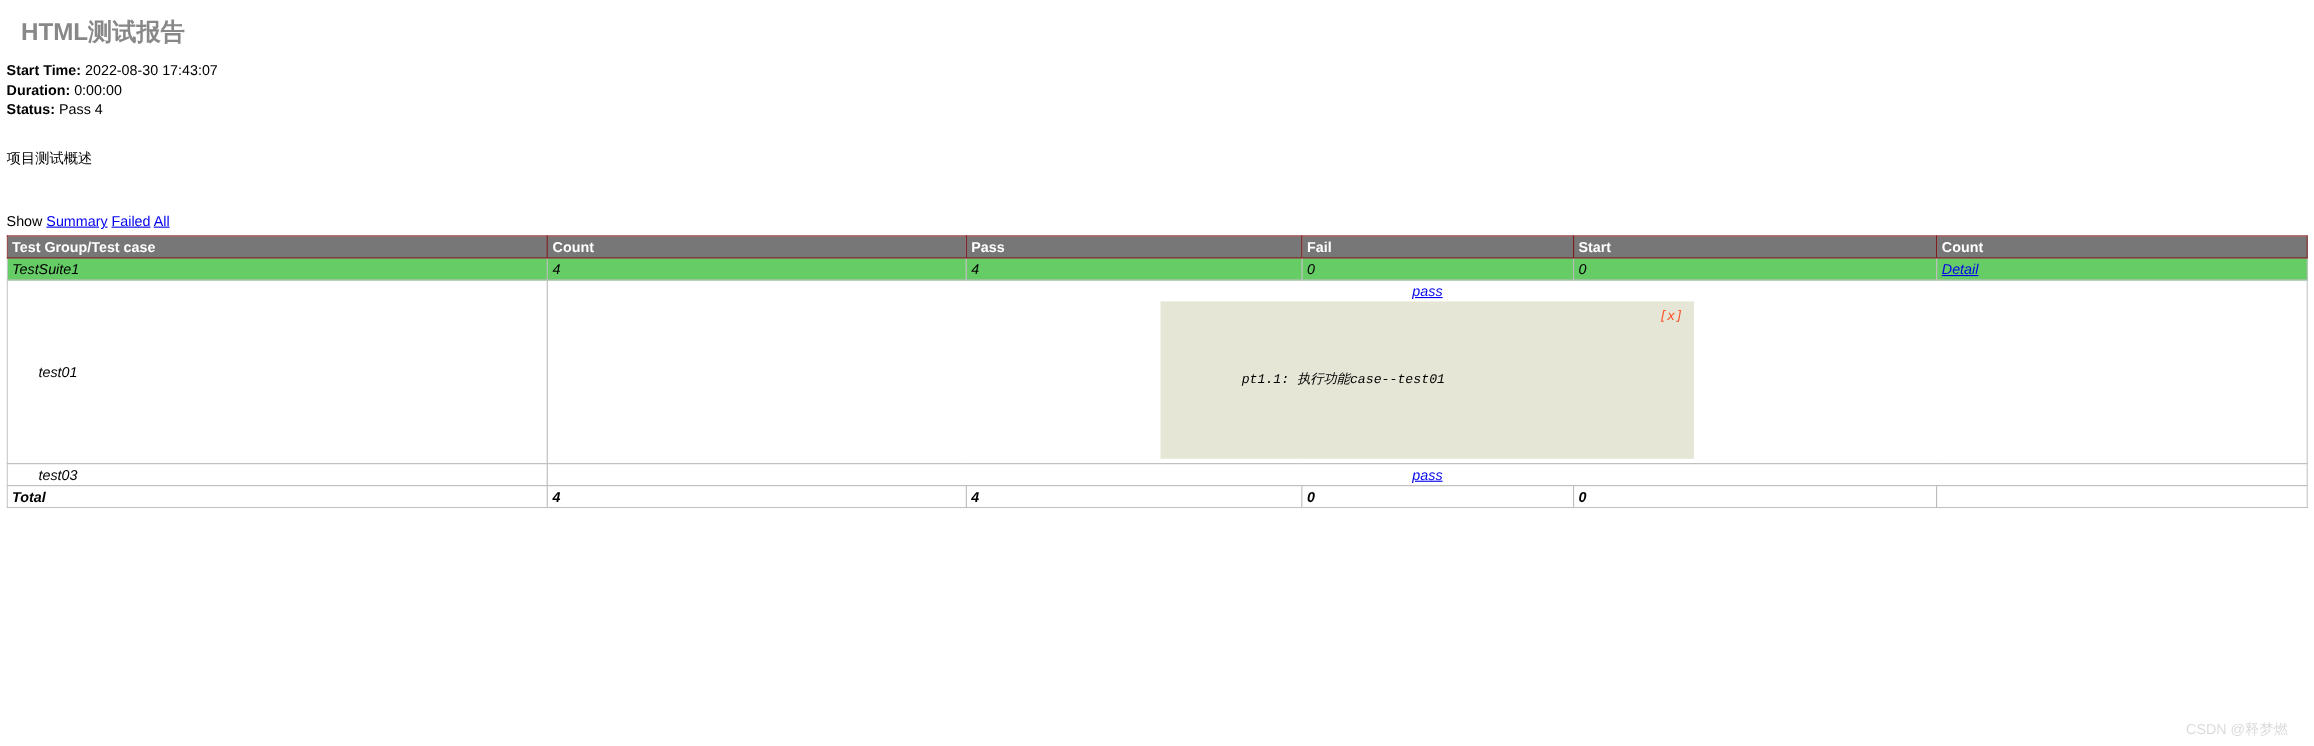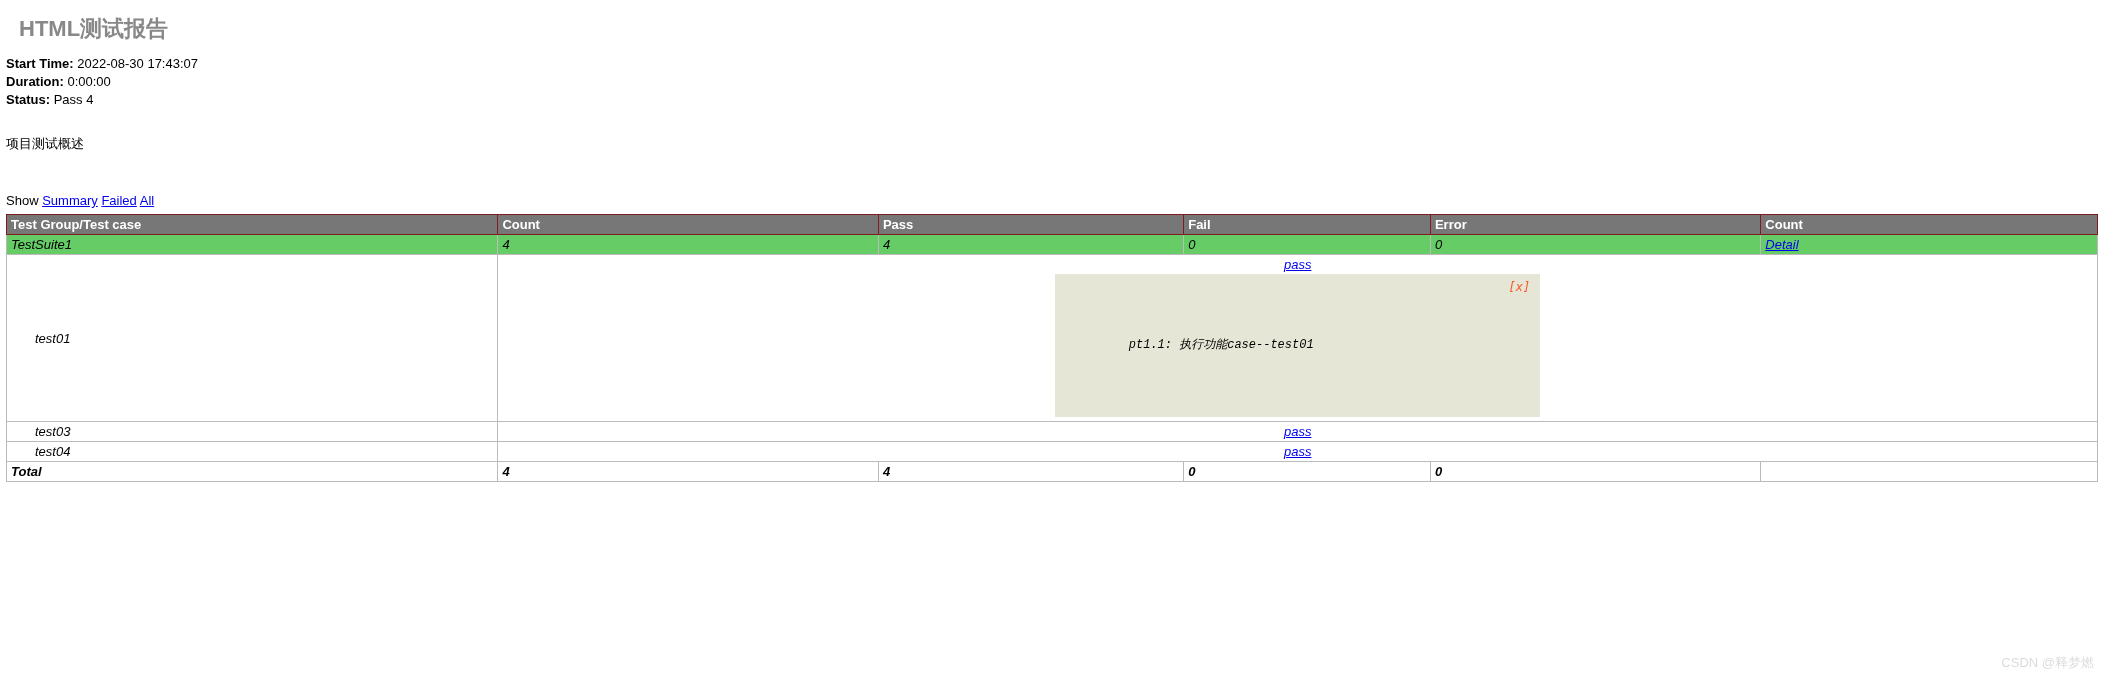--- a/index.html
+++ b/index.html
@@ -87,21 +87,21 @@
       right: 10px;
       color: #ff552b;
       font-family: monospace;
       cursor: pointer;
     }
     .indent {
       padding-left: 28px;
     }
     .watermark {
       position: fixed;
-      right: 10px;
+      right: 24px;
       bottom: 6px;
       color: rgba(0,0,0,0.15);
       font-size: 13px;
       pointer-events: none;
     }
     col.c1 { width: 23.5%; }
     col.c2 { width: 18.2%; }
     col.c3 { width: 14.6%; }
     col.c4 { width: 11.8%; }
     col.c5 { width: 15.8%; }
@@ -144,21 +144,21 @@
       <col class="c4">
       <col class="c5">
       <col class="c6">
   </colgroup>
   <tbody>
       <tr>
     <th>Test Group/Test case</th>
     <th>Count</th>
     <th>Pass</th>
     <th>Fail</th>
-    <th>Error</th>
+    <th>Start</th>
     <th>Count</th>
   </tr>
   <tr class="suite">
     <td>TestSuite1</td>
     <td>4</td>
     <td>4</td>
     <td>0</td>
     <td>0</td>
     <td><a href="#">Detail</a></td>
   </tr>
@@ -169,24 +169,20 @@
       <div class="output-box">
         <span class="close-x">[x]</span>
         <span>pt1.1: 执行功能case--test01</span>
       </div>
     </td>
   </tr>
   <tr>
     <td class="indent">test03</td>
     <td colspan="5" class="center"><a href="#">pass</a></td>
   </tr>
-  <tr>
-    <td class="indent">test04</td>
-    <td colspan="5" class="center"><a href="#">pass</a></td>
-  </tr>
   <tr class="total">
     <td>Total</td>
     <td>4</td>
     <td>4</td>
     <td>0</td>
     <td>0</td>
     <td>&nbsp;</td>
   </tr>
 </tbody>
   </table>

